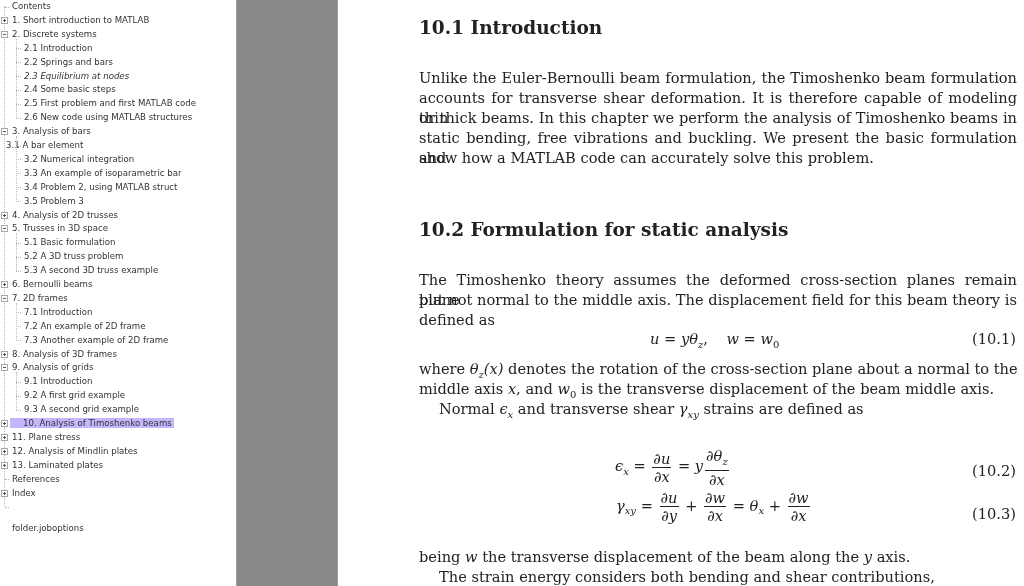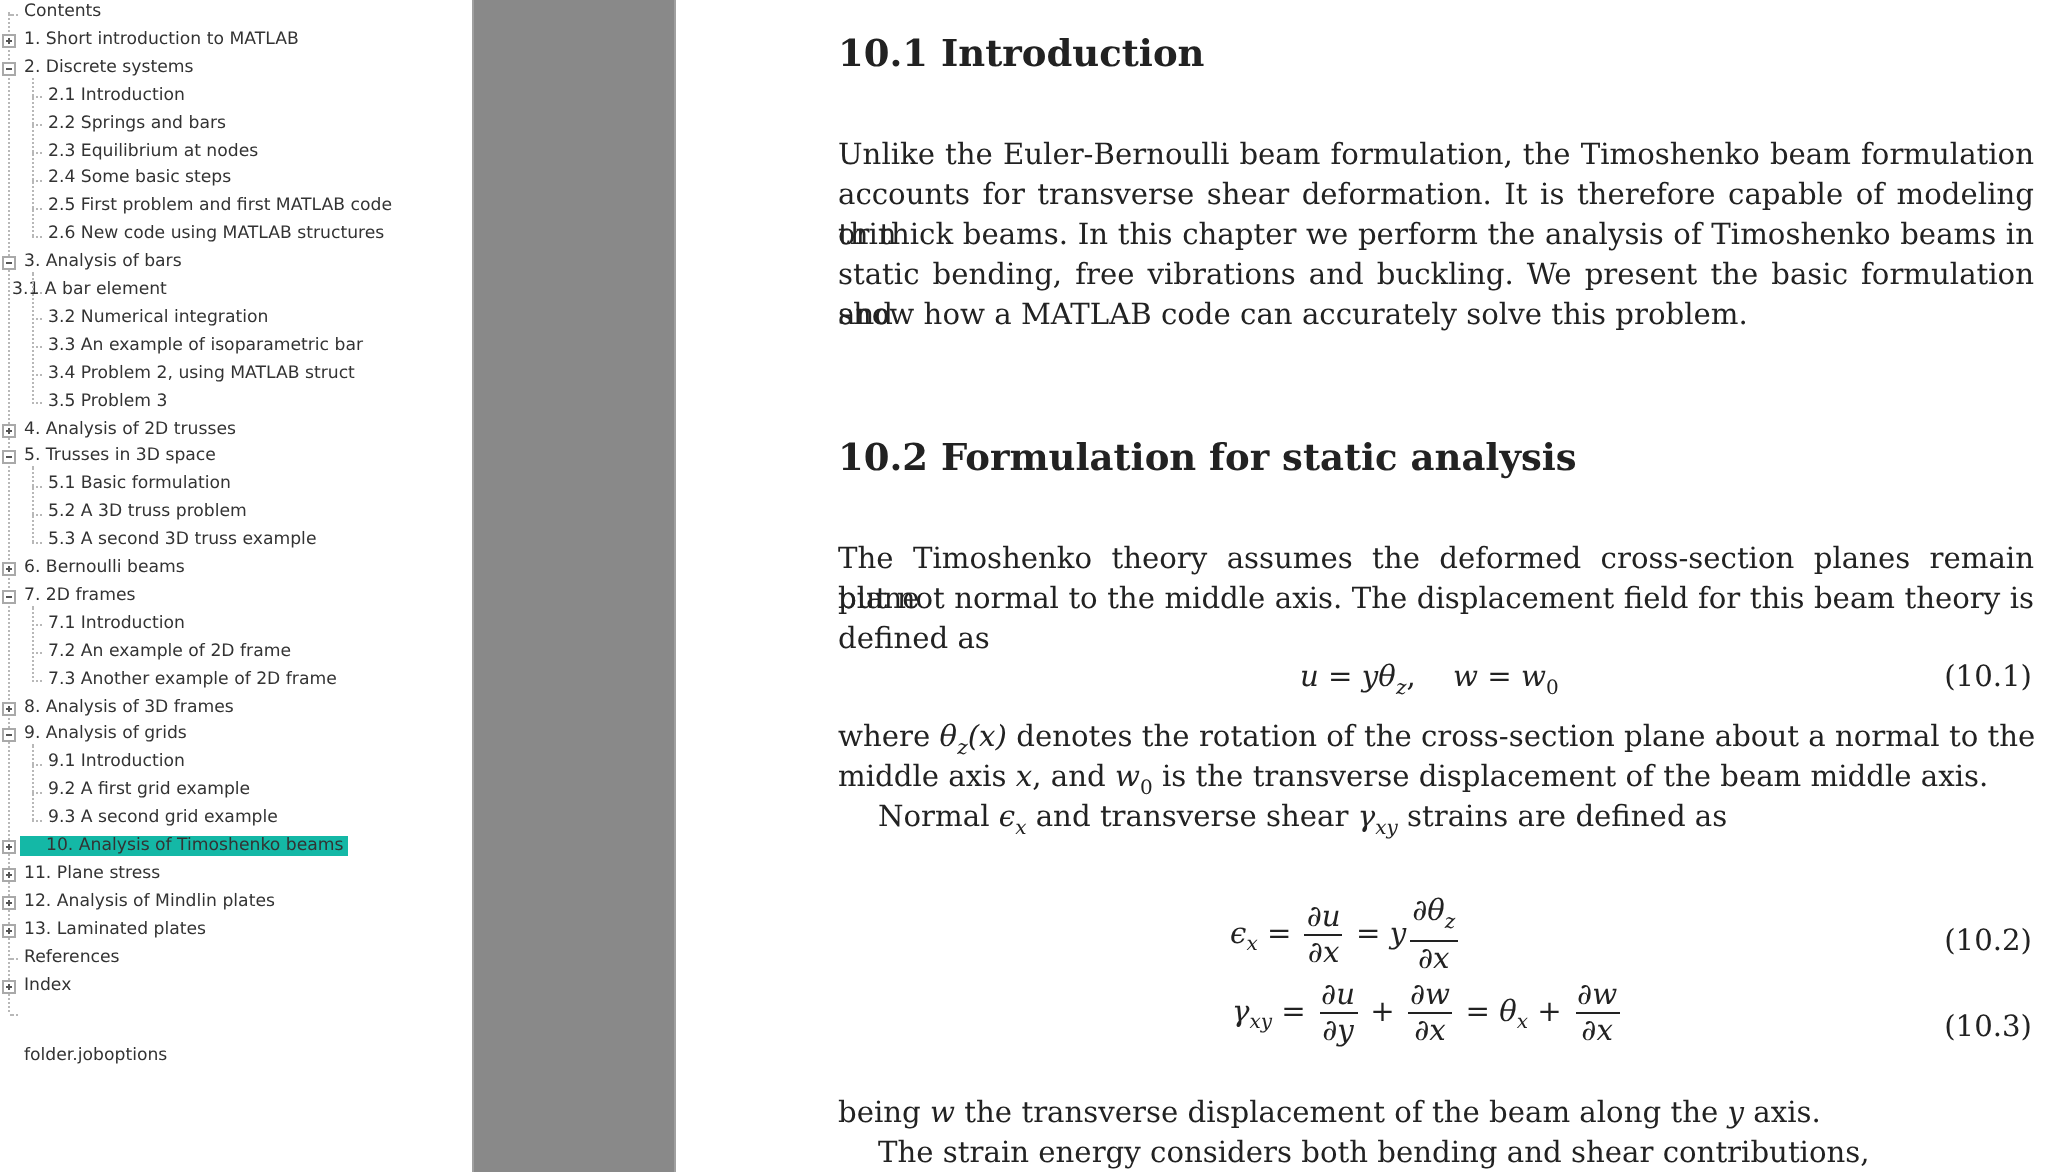--- a/index.html
+++ b/index.html
@@ -1,21 +1,21 @@
 <!DOCTYPE html>
 <html><head>
 <meta charset="utf-8">
 <style>
   html, body { margin:0; padding:0; }
   body { width:1024px; height:586px; overflow:hidden; position:relative; background:#ffffff; }
   .sidebar { position:absolute; left:0; top:0; width:236px; height:586px; background:#ffffff; overflow:hidden; }
   .tree { position:absolute; left:0; top:0; font-family:"DejaVu Sans", sans-serif; font-size:8.6px; color:#333; }
   .row { position:absolute; height:13px; line-height:13px; white-space:nowrap; }
   .row .lbl { padding:0 2px; }
-  .row.sel .lbl { background:#14b8a6;padding-left:13px; }
+  .row.sel .lbl { background:#c4b5fd;padding-left:13px; }
   .exp { position:absolute; width:7px; height:7px; border:1px solid #a9a9a9; box-sizing:border-box; background:#fff; top:3px; }
   .exp::before { content:""; position:absolute; left:1px; top:2px; width:3px; height:1px; background:#555; }
   .exp.plus::after { content:""; position:absolute; left:2px; top:1px; width:1px; height:3px; background:#555; }
   .vline { position:absolute; border-left:1px dotted #b8b8b8; width:0; }
   .hline { position:absolute; border-top:1px dotted #b8b8b8; height:0; }
   .gap { position:absolute; left:236px; top:0; width:102px; height:586px; background:#898989; border-left:1px solid #a0a0a0; border-right:1px solid #a0a0a0; box-sizing:border-box; }
   .page { position:absolute; left:338px; top:0; width:686px; height:586px; background:#ffffff; overflow:hidden; font-family:"DejaVu Serif", serif; color:#222; }
   .h { position:absolute; left:81px; font-weight:bold; font-size:18.5px; white-space:nowrap; }
   .p { position:absolute; left:81px; width:598px; font-size:14.6px; line-height:20.3px; text-align:justify; text-align-last:justify; }
   .p.last { text-align-last:left; }
@@ -36,21 +36,21 @@
       <div class="vline" style="left: 4px; top: 6px; height: 500.4px;"></div>
       <div class="hline" style="left: 5px; top: 6.5px; width: 4px;"></div>
       <div class="row" style="top: 0px; left: 10px;"><span class="lbl">Contents</span></div>
       <div class="row" style="top: 13.9px; left: 10px;"><span class="exp plus" style="left: -9px;"></span><span class="lbl">1. Short introduction to MATLAB</span></div>
       <div class="row" style="top: 27.8px; left: 10px;"><span class="exp" style="left: -9px;"></span><span class="lbl">2. Discrete systems</span></div>
       <div class="hline" style="left: 16px; top: 48.2px; width: 5px;"></div>
       <div class="row" style="top: 41.7px; left: 22px;"><span class="lbl">2.1 Introduction</span></div>
       <div class="hline" style="left: 16px; top: 62.1px; width: 5px;"></div>
       <div class="row" style="top: 55.6px; left: 22px;"><span class="lbl">2.2 Springs and bars</span></div>
       <div class="hline" style="left: 16px; top: 76px; width: 5px;"></div>
-      <div class="row" style="top: 69.5px; left: 22px;"><span class="lbl">2.3 Equilibrium at nodes</span></div>
+      <div class="row" style="top: 69.5px; left: 22px; font-style: italic;"><span class="lbl">2.3 Equilibrium at nodes</span></div>
       <div class="hline" style="left: 16px; top: 89.9px; width: 5px;"></div>
       <div class="row" style="top: 83.4px; left: 22px;"><span class="lbl">2.4 Some basic steps</span></div>
       <div class="hline" style="left: 16px; top: 103.8px; width: 5px;"></div>
       <div class="row" style="top: 97.3px; left: 22px;"><span class="lbl">2.5 First problem and first MATLAB code</span></div>
       <div class="hline" style="left: 16px; top: 117.7px; width: 5px;"></div>
       <div class="vline" style="left: 16px; top: 38.8px; height: 79.4px;"></div>
       <div class="row" style="top: 111.2px; left: 22px;"><span class="lbl">2.6 New code using MATLAB structures</span></div>
       <div class="row" style="top: 125.1px; left: 10px;"><span class="exp" style="left: -9px;"></span><span class="lbl">3. Analysis of bars</span></div>
       <div class="hline" style="left: 16px; top: 145.5px; width: 5px;"></div>
       <div class="row" style="top: 139px; left: 4px;"><span class="lbl">3.1 A bar element</span></div>

